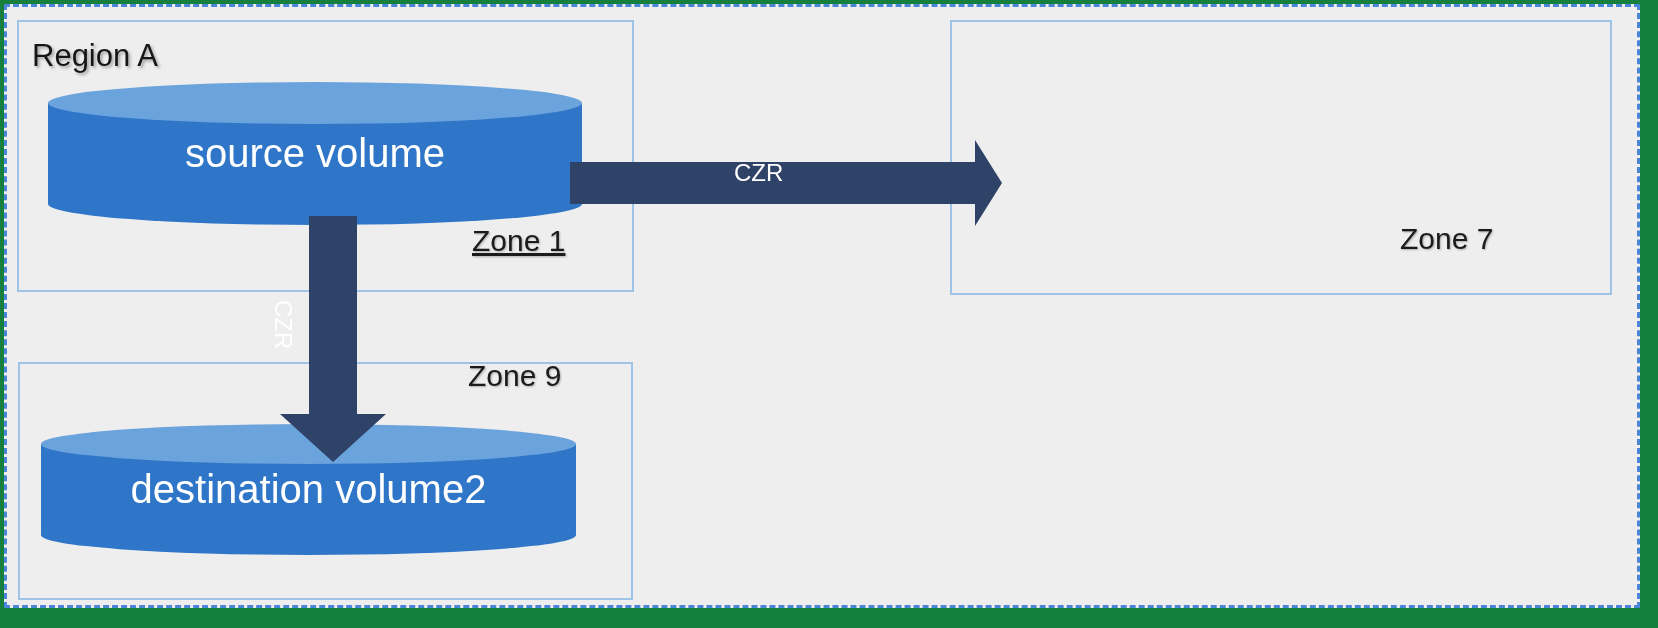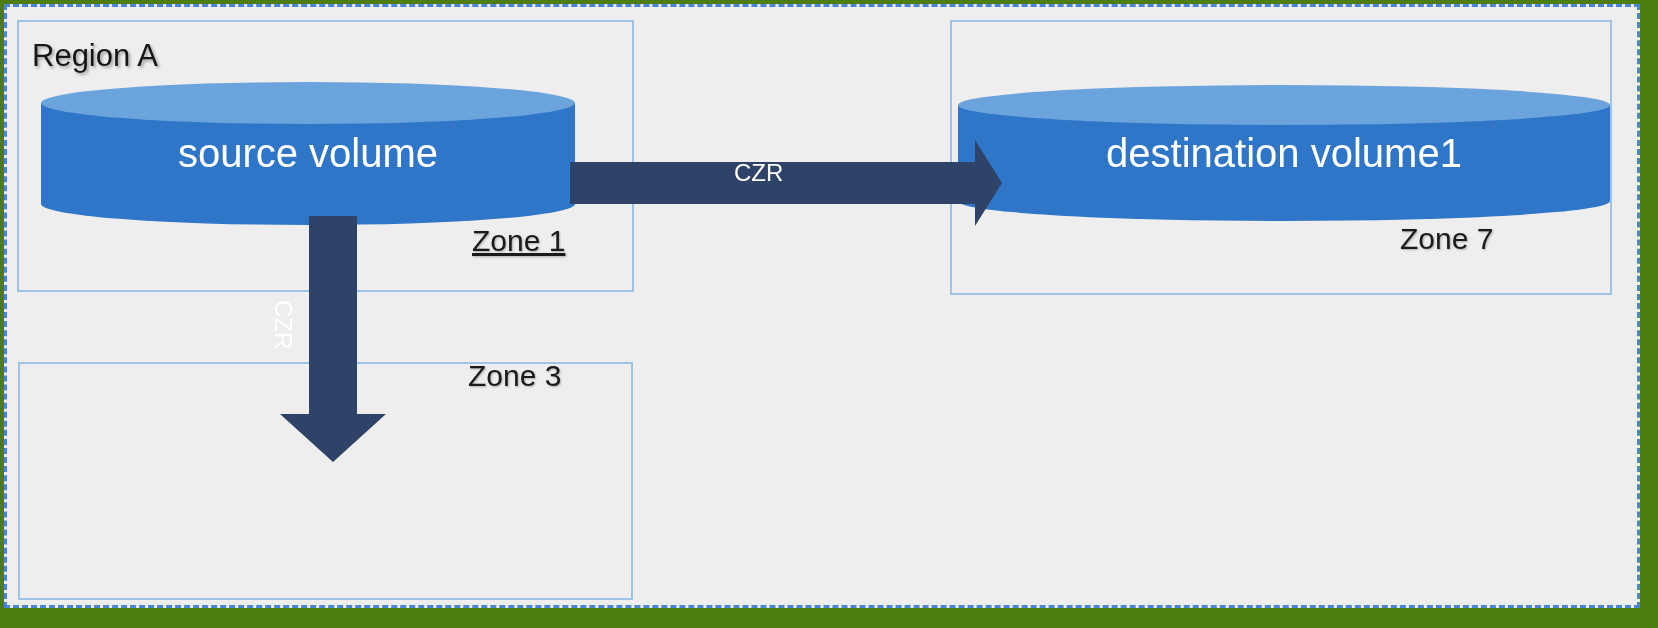--- a/index.html
+++ b/index.html
@@ -4,21 +4,21 @@
 <style>
   html, body {
     margin: 0;
     padding: 0;
     background: #ffffff;
   }
   #canvas {
     position: relative;
     width: 1658px;
     height: 628px;
-    background: #4d7c0f;
+    background: #15803d;
     font-family: "Liberation Sans", sans-serif;
     overflow: hidden;
   }
 
   
   .region-frame {
     position: absolute;
     left: 4px;
     top: 4px;
     width: 1636px;
@@ -82,21 +82,21 @@
   }
   .cyl-bottom {
     position: absolute;
     left: 0;
     width: 100%;
     background: #2f76c8;
     border-radius: 50% / 50%;
   }
 
   
-  #cyl-source { left: 41px; top: 82px; width: 534px; height: 143px; }
+  #cyl-source { left: 48px; top: 82px; width: 534px; height: 143px; }
   #cyl-source .cyl-top    { height: 42px; top: 0; }
   #cyl-source .cyl-body   { top: 21px; height: 101px; }
   #cyl-source .cyl-bottom { top: 101px; height: 42px; }
 
   
   #cyl-dest1 { left: 958px; top: 85px; width: 652px; height: 136px; }
   #cyl-dest1 .cyl-top    { height: 40px; top: 0; }
   #cyl-dest1 .cyl-body   { top: 20px; height: 96px; }
   #cyl-dest1 .cyl-bottom { top: 96px; height: 40px; }
 
@@ -168,21 +168,21 @@
   <div class="region-frame"></div>
 
   <div class="zone-box" id="zone1-box"></div>
   <div class="zone-box" id="zone2-box"></div>
   <div class="zone-box" id="zone3-box"></div>
 
   <div id="region-title">Region A</div>
 
   <div class="zone-label" id="zone1-label">Zone 1</div>
   <div class="zone-label" id="zone2-label">Zone 7</div>
-  <div class="zone-label" id="zone3-label">Zone 3</div>
+  <div class="zone-label" id="zone3-label">Zone 9</div>
 
   <div id="arrow-h">
     <svg width="432" height="86" viewBox="0 0 432 86" xmlns="http://www.w3.org/2000/svg">
       <polygon points="0,22 405,22 405,0 432,43 405,86 405,64 0,64" fill="#2f4368"></polygon>
     </svg>
   </div>
   <div class="arrow-label" id="arrow-h-label">CZR</div>
 
   <div id="arrow-v">
     <svg width="106" height="246" viewBox="0 0 106 246" xmlns="http://www.w3.org/2000/svg">
@@ -193,23 +193,23 @@
 
   <div class="cylinder" id="cyl-source">
     <div class="cyl-bottom"></div>
     <div class="cyl-body"></div>
     <div class="cyl-top"></div>
     <div class="cyl-label-wrap">
       <span>source volume</span>
     </div>
   </div>
 
-  <div class="cylinder" id="cyl-dest1">
+
+  <div class="cylinder" id="cyl-dest2">
     <div class="cyl-bottom"></div>
     <div class="cyl-body"></div>
     <div class="cyl-top"></div>
     <div class="cyl-label-wrap">
-      <span>destination volume1</span>
+      <span>destination volume2</span>
     </div>
   </div>
 
-
 </div>
 
 </body></html>

